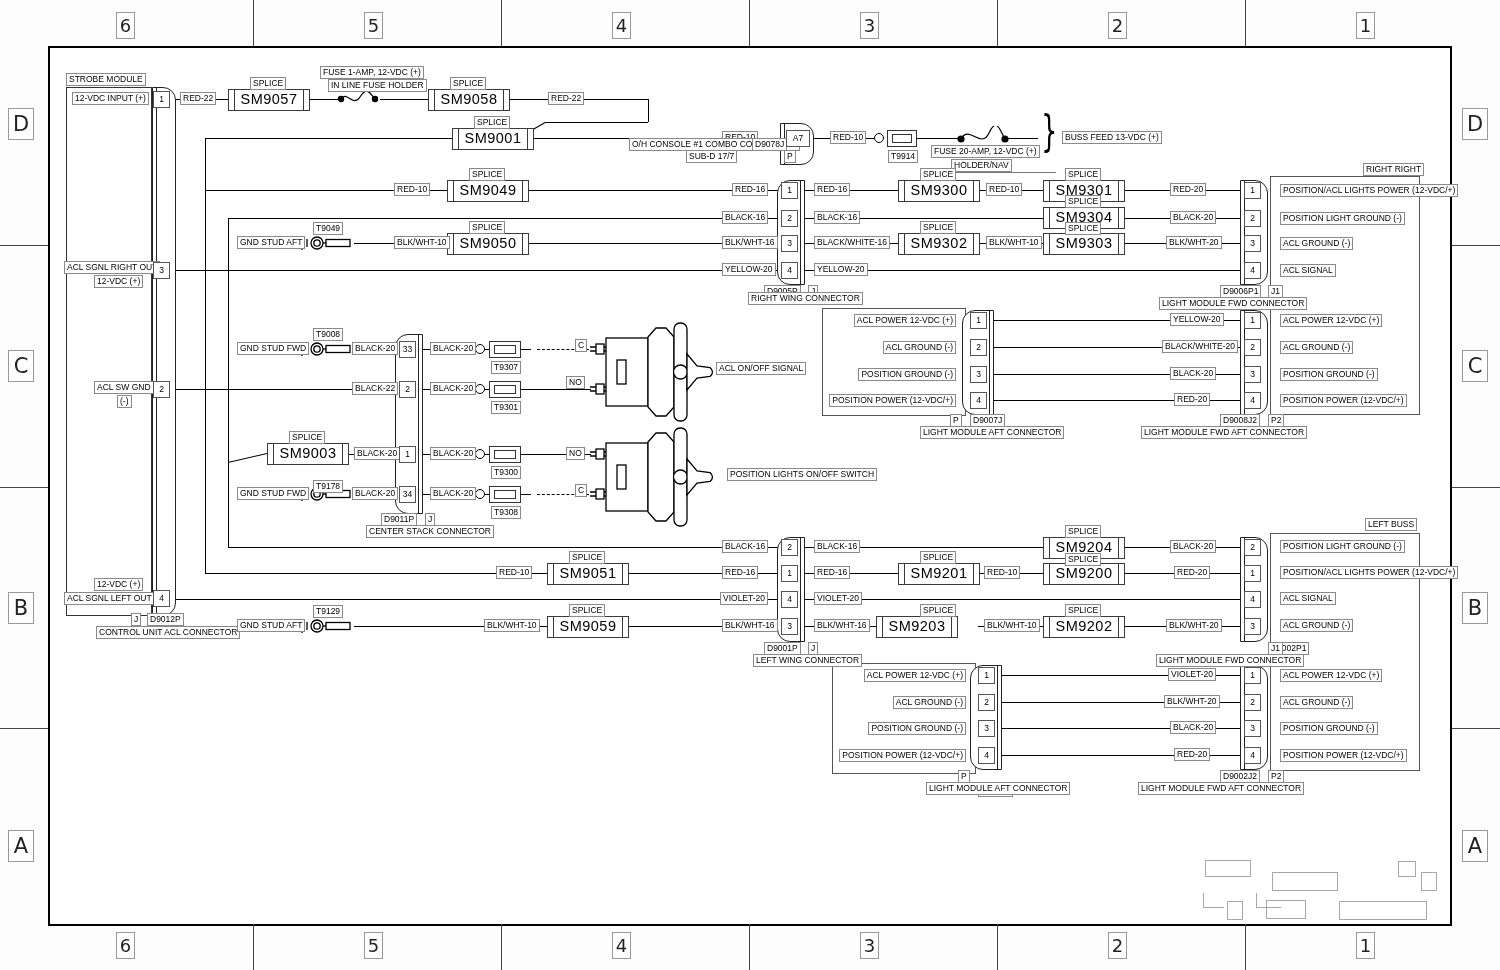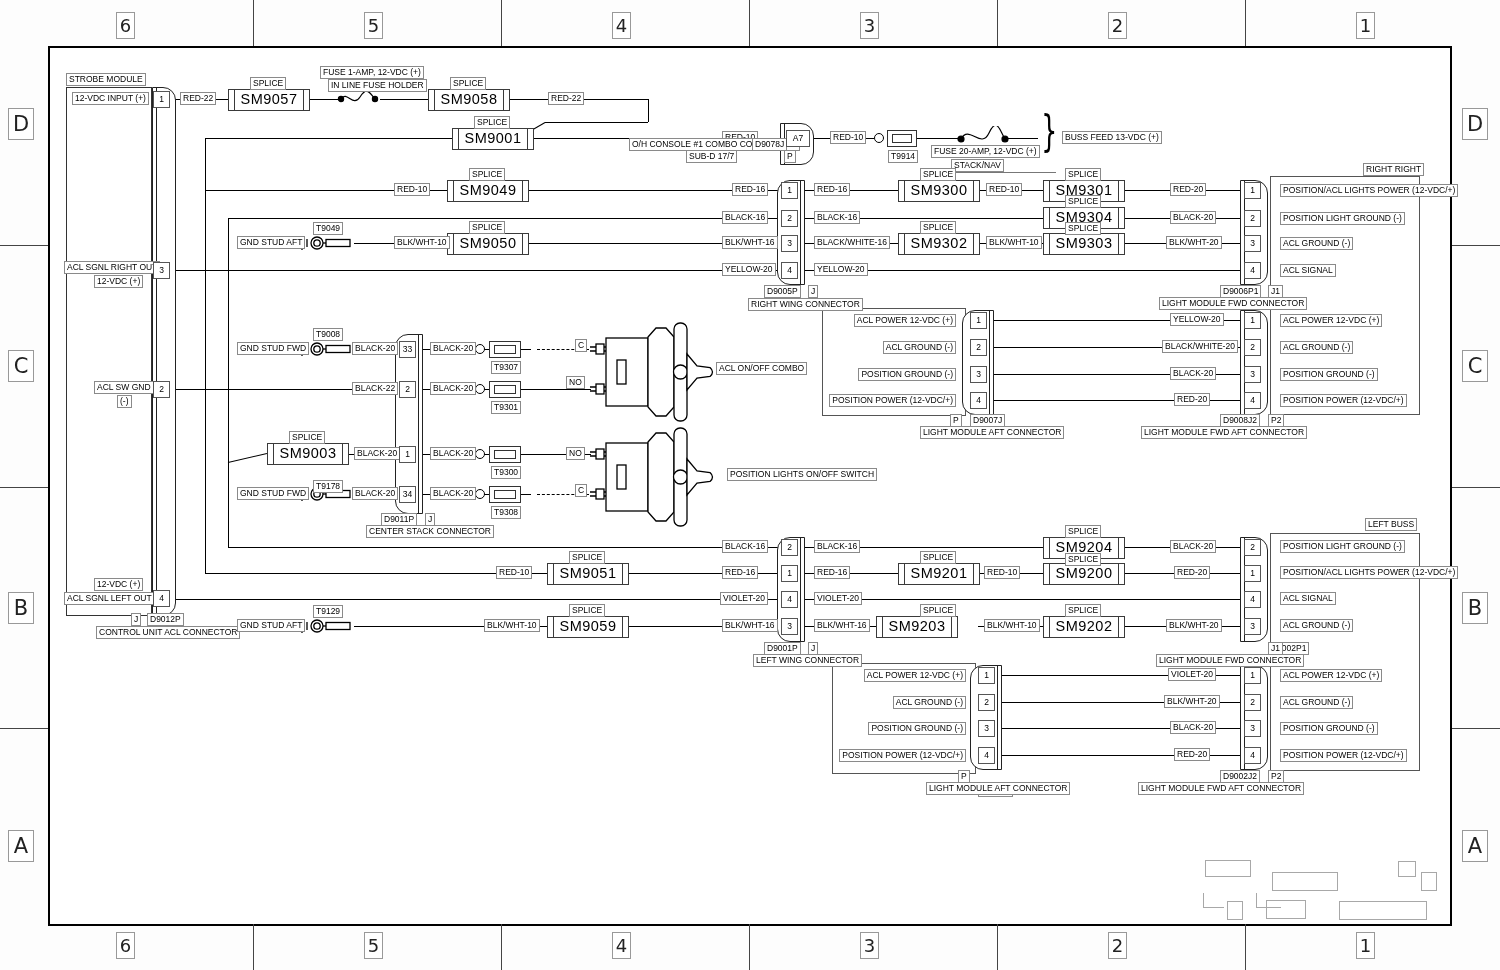--- a/index.html
+++ b/index.html
@@ -160,21 +160,21 @@
 <div class="lbl" style="left:830px;top:131px">RED-10</div>
 <div class="ring" style="left:874px;top:133px"></div>
 <div class="term" style="left:887px;top:130px;width:28px"></div>
 <div class="lbl" style="left:888px;top:150px">T9914</div>
 <div class="wire" style="left:917px;top:138px;width:41px"></div>
 <svg class="svgabs" style="left:955px;top:126px" width="56" height="26" viewBox="0 0 56 26">
     <use href="#fuse20g"></use>
   </svg>
 <div class="wire" style="left:1008px;top:138px;width:30px"></div>
 <div class="lbl" style="left:931px;top:145px">FUSE 20-AMP, 12-VDC (+)</div>
-<div class="lbl" style="left:951px;top:159px">STACK/NAV</div>
+<div class="lbl" style="left:951px;top:159px">HOLDER/NAV</div>
 <div class="wire" style="left:951px;top:172px;width:105px;background:#777"></div>
 <div class="brace" style="left:1036px;top:112px">}</div>
 <div class="lbl" style="left:1062px;top:131px">BUSS FEED 13-VDC (+)</div>
 
 <div class="wirev" style="left:205px;top:138px;height:435px"></div>
 <div class="wirev" style="left:228px;top:218px;height:329px"></div>
 
 <div class="wire" style="left:205px;top:190px;width:242px"></div>
 <div class="lbl" style="left:394px;top:183px">RED-10</div>
 <div class="lbl" style="left:469px;top:168px">SPLICE</div>
@@ -197,21 +197,21 @@
 <div class="wire" style="left:168px;top:270px;width:613px"></div>
 <div class="lbl" style="left:722px;top:263px">YELLOW-20</div>
 
 <div class="conn rl" style="left:777px;top:180px;width:26px;height:103px"></div>
 <div class="pin" style="left:781px;top:182px">1</div>
 <div class="pin" style="left:781px;top:210px">2</div>
 <div class="pin" style="left:781px;top:235px">3</div>
 <div class="pin" style="left:781px;top:262px">4</div>
 <div class="lbl" style="left:764px;top:285px">D9005P</div>
 <div class="lbl" style="left:808px;top:285px">J</div>
-<div class="lbl" style="left:748px;top:298px">RIGHT WING CONNECTOR</div>
+<div class="lbl" style="left:748px;top:292px">RIGHT WING CONNECTOR</div>
 
 <div class="wire" style="left:803px;top:190px;width:95px"></div>
 <div class="lbl" style="left:814px;top:183px">RED-16</div>
 <div class="lbl" style="left:920px;top:168px">SPLICE</div>
 <div class="splice" style="left:898px;top:180px">SM9300</div>
 <div class="wire" style="left:978px;top:190px;width:65px"></div>
 <div class="lbl" style="left:986px;top:183px">RED-10</div>
 <div class="lbl" style="left:1065px;top:168px">SPLICE</div>
 <div class="splice" style="left:1043px;top:180px">SM9301</div>
 <div class="wire" style="left:1123px;top:190px;width:120px"></div>
@@ -340,21 +340,21 @@
 <div class="term" style="left:489px;top:486px"></div>
 <div class="lbl" style="left:491px;top:506px">T9308</div>
 <div class="wire" style="left:519px;top:494px;width:12px"></div>
 <div class="wired" style="left:537px;top:494px;width:52px"></div>
 
 <svg class="svgabs" style="left:590px;top:322px" width="128" height="100" viewBox="0 0 128 100">
     <use href="#toggle"></use>
   </svg>
 <div class="lbl" style="left:575px;top:339px">C</div>
 <div class="lbl" style="left:566px;top:376px">NO</div>
-<div class="lbl" style="left:716px;top:362px">ACL ON/OFF COMBO</div>
+<div class="lbl" style="left:716px;top:362px">ACL ON/OFF SIGNAL</div>
 <svg class="svgabs" style="left:590px;top:427px" width="128" height="100" viewBox="0 0 128 100">
     <use href="#toggle"></use>
   </svg>
 <div class="lbl" style="left:566px;top:447px">NO</div>
 <div class="lbl" style="left:575px;top:484px">C</div>
 <div class="lbl" style="left:727px;top:468px">POSITION LIGHTS ON/OFF SWITCH</div>
 
 <div class="wire" style="left:228px;top:547px;width:553px"></div>
 <div class="lbl" style="left:722px;top:540px">BLACK-16</div>
 <div class="wire" style="left:205px;top:573px;width:342px"></div>

